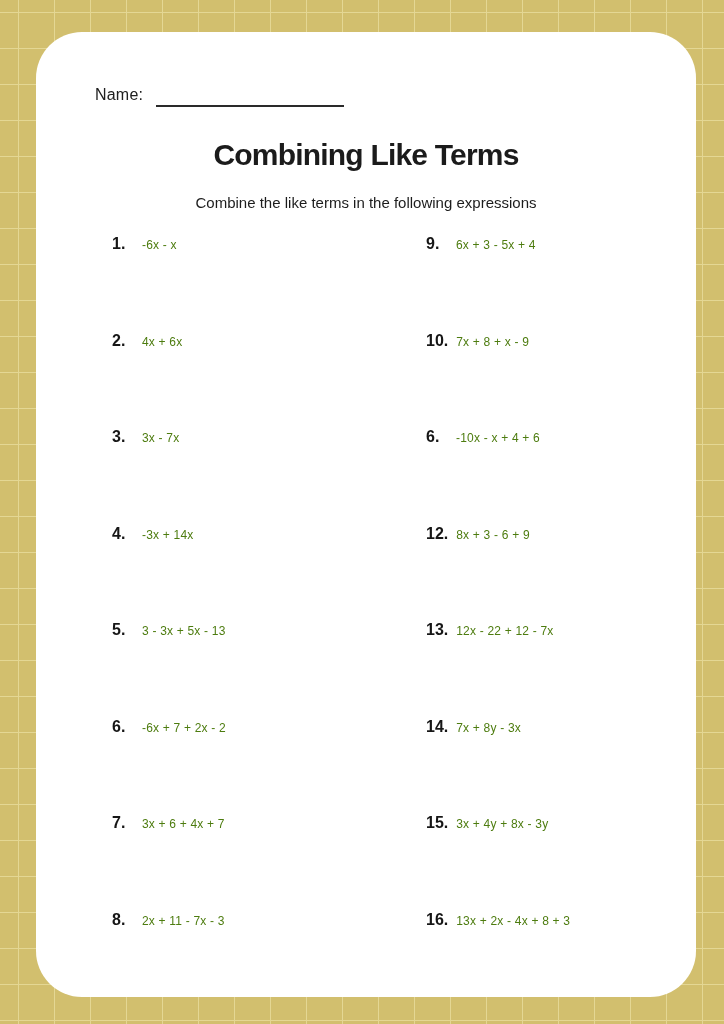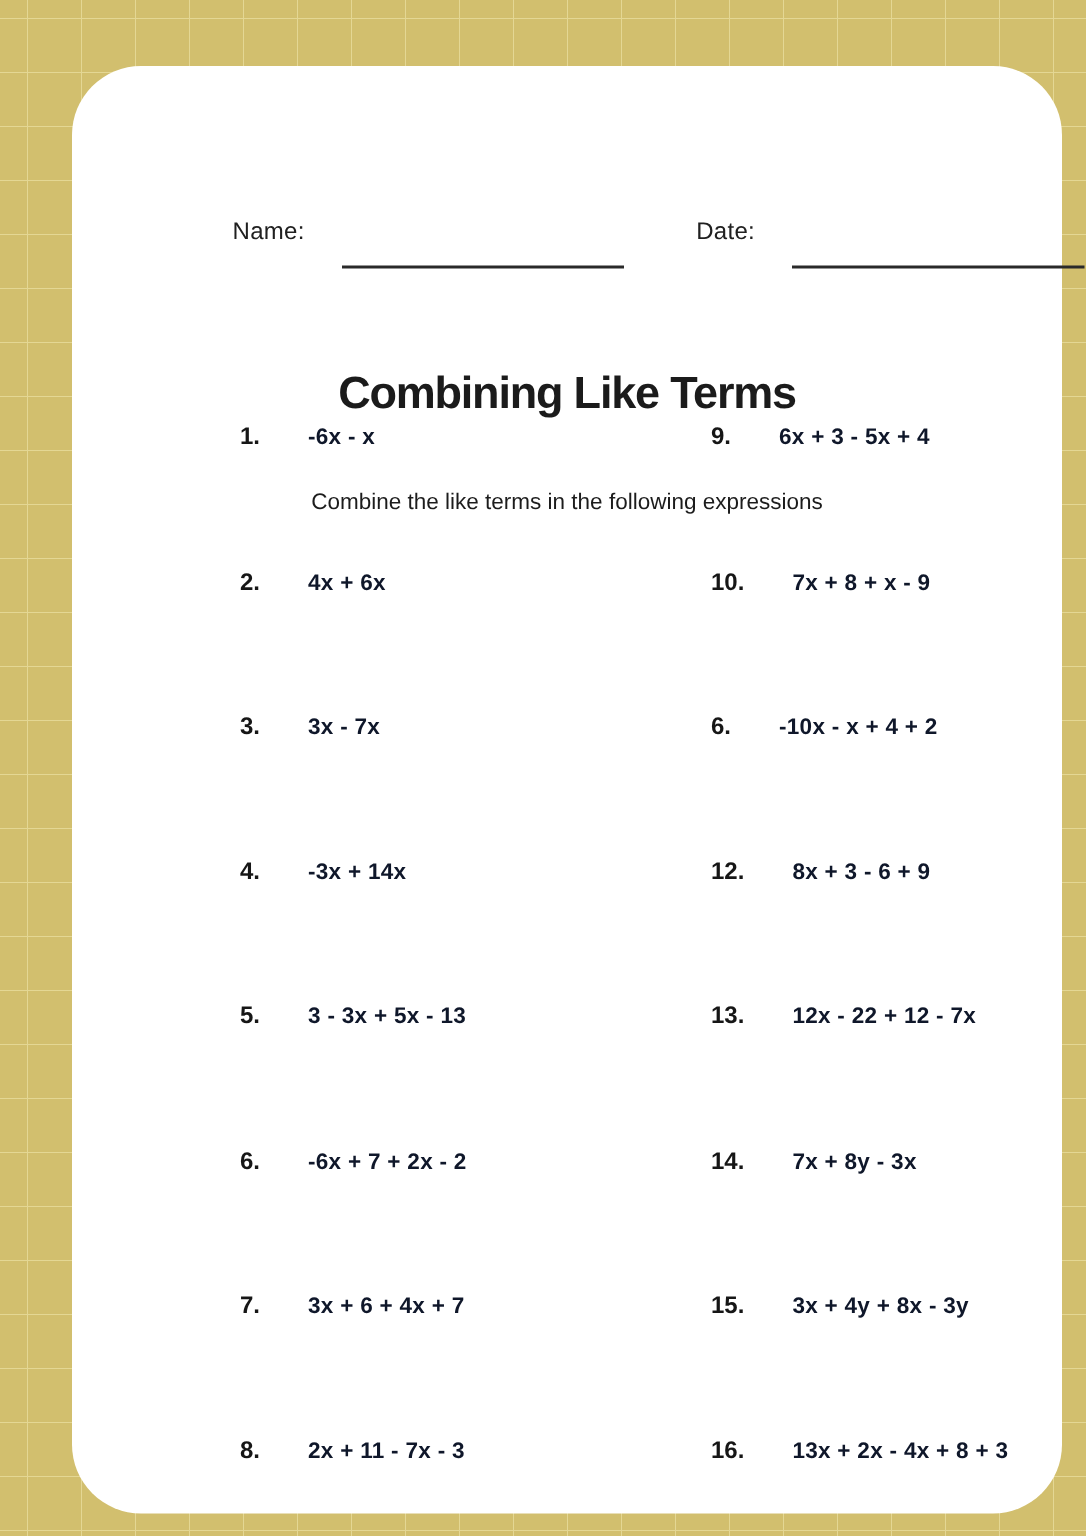--- a/index.html
+++ b/index.html
@@ -1,21 +1,21 @@
 <!DOCTYPE html>
 <html style="--bg: #d2bf6e; --grid-line: #e4d794; --card: #ffffff; --ink: #202020;"><head>
 <meta charset="utf-8">
 <style>
   :root {
     --bg: #d2bf6e;
     --grid-line: #e4d794;
     --card: #ffffff;
     --ink: #202020;
   }
-  * { margin: 0; padding: 16px; box-sizing: border-box; }
+  * { margin: 0; padding: 4px; box-sizing: border-box; }
   html, body { width: 724px; height: 1024px; }
   body {
     position: relative;
     font-family: "Liberation Sans", sans-serif;
     color: var(--ink);
     background-color: var(--bg);
     background-image:
       linear-gradient(to right, var(--grid-line) 1px, transparent 1px),
       linear-gradient(to bottom, var(--grid-line) 1px, transparent 1px);
     background-size: 36px 36px;
@@ -79,40 +79,36 @@
     align-items: baseline;
     line-height: 1.25;
   }
   .problem .num {
     flex: 0 0 30px;
     font-size: 16px;
     font-weight: 700;
     color: #161616;
   }
   .problem .expr {
-    font-size: 15px;
-    font-weight: 700;
+    font-size: 12px;
+    font-weight: 400;
     letter-spacing: 0.2px;
-    color: #0f172a;
+    color: #4d7c0f;
     white-space: nowrap;
   }
 </style>
 </head>
 <body>
 
 <div class="card">
 
   <div class="header-row">
     <div class="field">
       <span class="label">Name:</span>
       <span class="underline name-line"></span>
-    </div>
-    <div class="field">
-      <span class="label">Date:</span>
-      <span class="underline date-line"></span>
     </div>
   </div>
 
   <h1 class="title">Combining Like Terms</h1>
   <p class="subtitle">Combine the like terms in the following expressions</p>
 
   <div class="problems">
     <div class="problem">
       <span class="num">1.</span>
       <span class="expr">-6x - x</span>
@@ -148,21 +144,21 @@
     <div class="problem">
       <span class="num">9.</span>
       <span class="expr">6x + 3 - 5x + 4</span>
     </div>
     <div class="problem">
       <span class="num">10.</span>
       <span class="expr">7x + 8 + x - 9</span>
     </div>
     <div class="problem">
       <span class="num">6.</span>
-      <span class="expr">-10x - x + 4 + 2</span>
+      <span class="expr">-10x - x + 4 + 6</span>
     </div>
     <div class="problem">
       <span class="num">12.</span>
       <span class="expr">8x + 3 - 6 + 9</span>
     </div>
     <div class="problem">
       <span class="num">13.</span>
       <span class="expr">12x - 22 + 12 - 7x</span>
     </div>
     <div class="problem">

